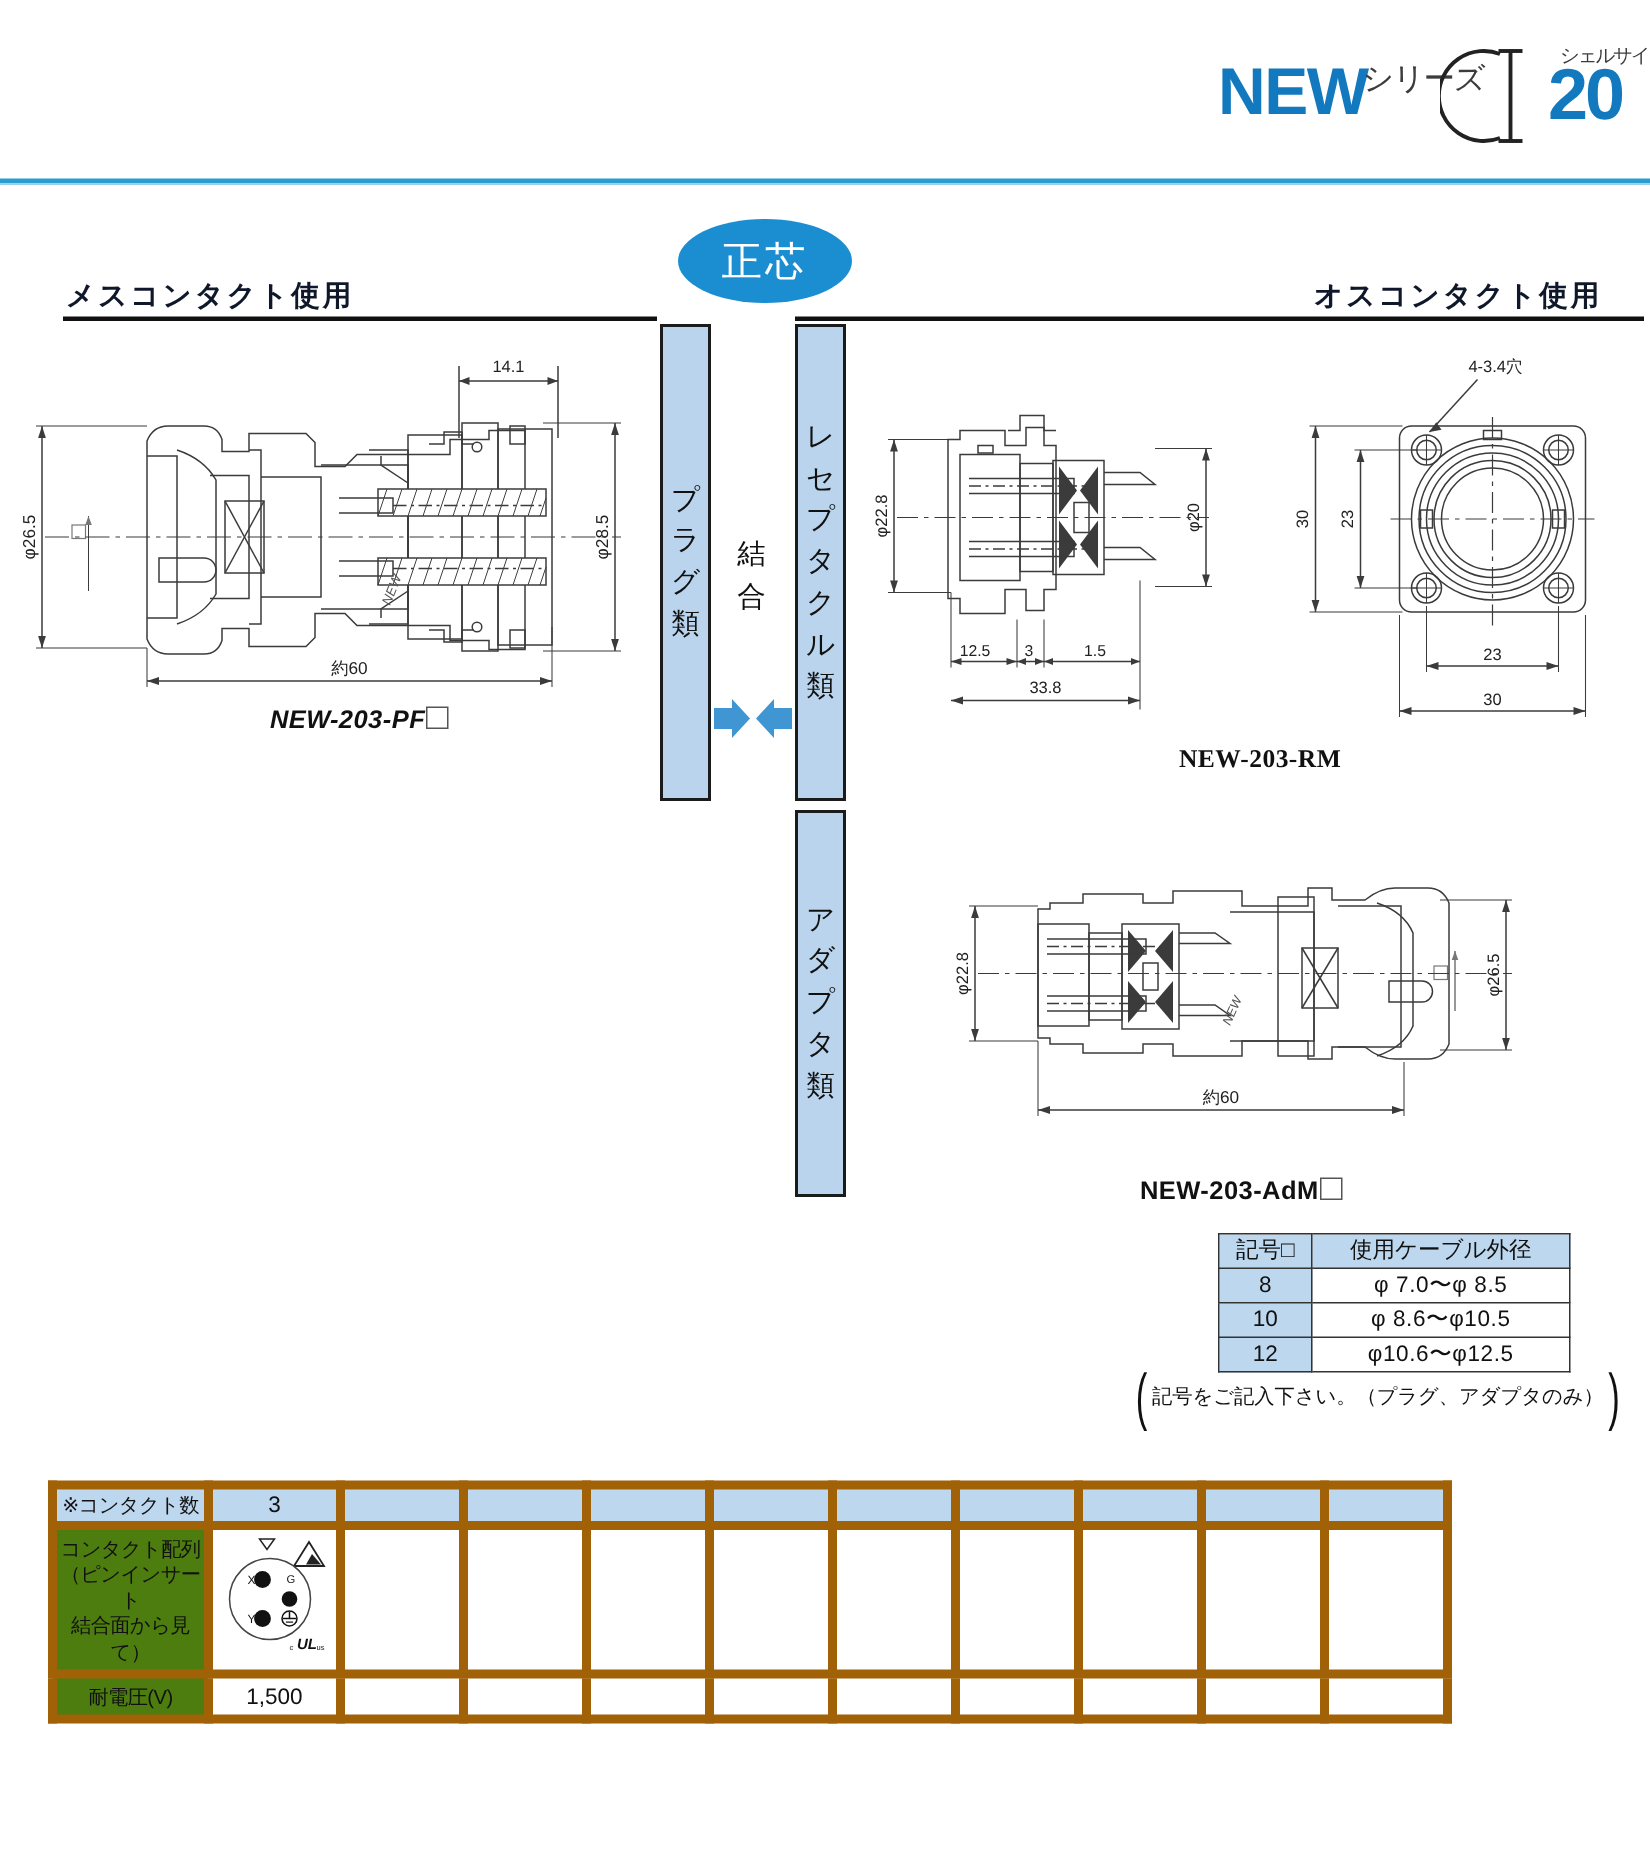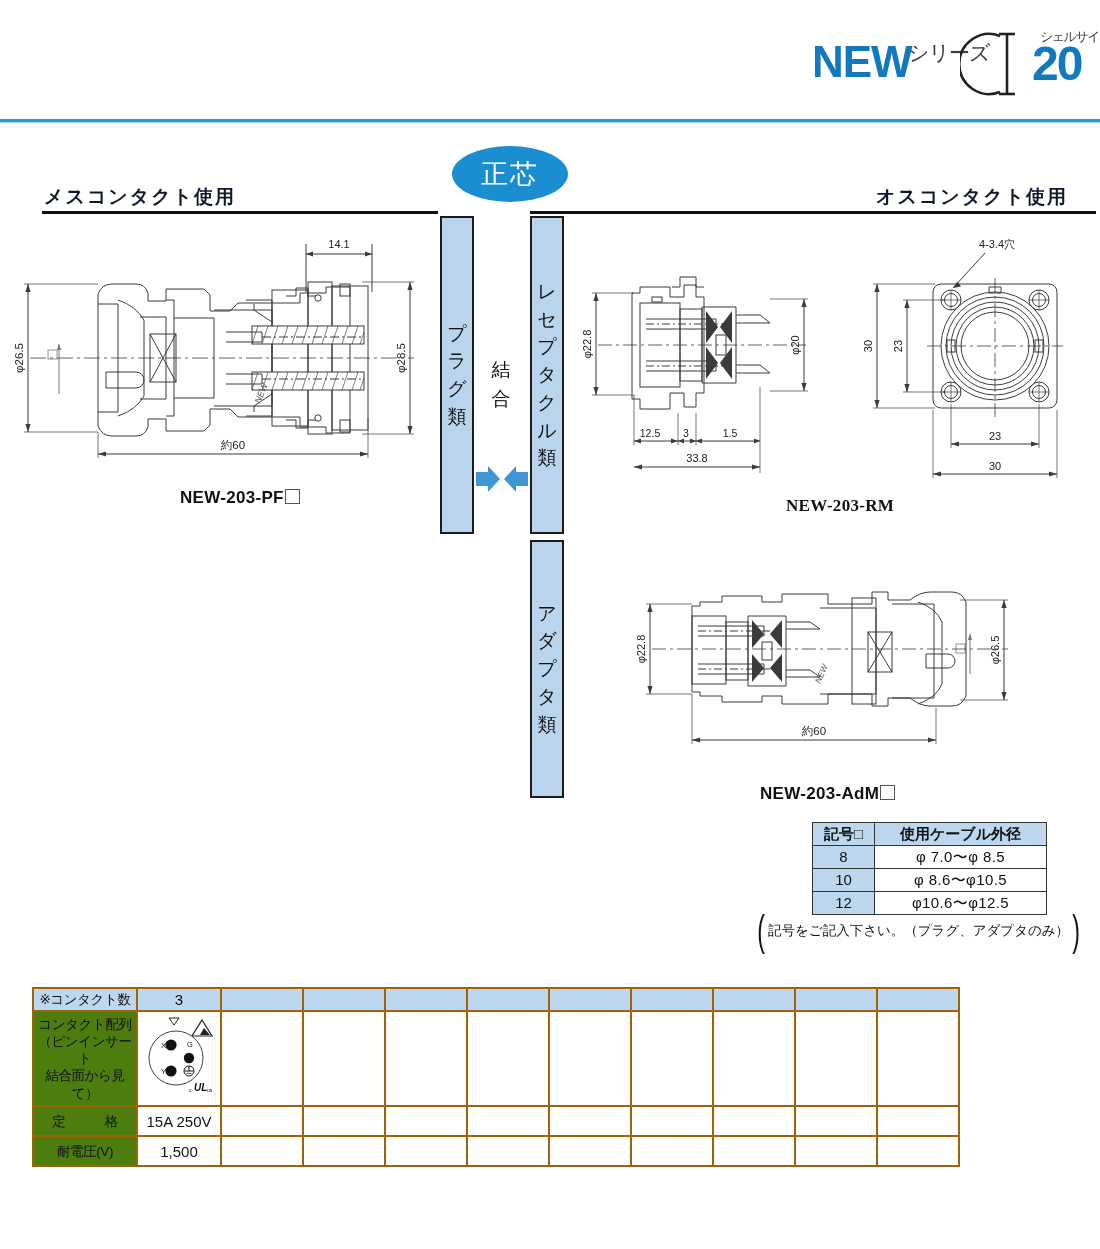--- a/index.html
+++ b/index.html
@@ -78,60 +78,60 @@
   #arrows { left:474px; top:462px; width:56px; height:34px; }
 
   
   .dwg { position:absolute; }
   .dwg svg { display:block; }
 
   .model {
     font-size:17px; font-weight:bold; color:#111; letter-spacing:0.3px;
     white-space:nowrap;
   }
-  #model-pf  { left:180px; top:488px; }
+  #model-pf  { left:180px; top:470px;font-style:italic; }
   #model-rm  { left:786px; top:496px;font-family:Liberation Serif, serif; }
   #model-adm { left:760px; top:784px; }
   .sqbox {
     display:inline-block; width:15px; height:15px;
     border:1.6px solid #555; vertical-align:-1px; margin-left:1px;
   }
 
   
   #cable-table {
     left:812px; top:822px; border-collapse:collapse;
     font-size:15px; color:#111;
   }
   #cable-table th, #cable-table td {
     border:1.3px solid #333; text-align:center;
     padding:2px 4px; height:23px; line-height:1.1;
     white-space:nowrap;
   }
-  #cable-table th { background:#bdd7ee; font-weight:bold; }
+  #cable-table th { background:#bdd7ee; font-weight:normal; }
   #cable-table td.k { background:#bdd7ee; width:62px; }
   #cable-table td.v { background:#ffffff; width:172px; letter-spacing:0.4px;}
 
   #cable-note {
     left:754px; top:914px; width:346px;
     font-size:13.5px; color:#111; line-height:1.55;
     display:flex; align-items:center;
   }
   #cable-note .paren {
     font-size:42px; line-height:0.82; font-weight:300; color:#111;
     transform:scaleX(0.55);
   }
   #cable-note .ntxt { white-space:nowrap; }
 
   
   #spec-table {
     left:32px; top:987px; border-collapse:collapse;
     font-size:14px; color:#111; table-layout:fixed;
   }
   #spec-table td {
-    border:2px solid #a16207; padding:0; text-align:center;
+    border:6px solid #a16207; padding:0; text-align:center;
     vertical-align:middle;
     margin-top:44px;
   }
   #spec-table td.lbl {
     background:#4d7c0f; width:104px; font-size:13.5px;
     line-height:1.28; padding:2px 2px; letter-spacing:-0.4px;
   }
   #spec-table td.val { width:82px; background:#ffffff; font-size:15px; }
   #spec-table td.blank { width:82px; background:#ffffff; }
   #spec-table tr.shaded td { background:#bdd7ee; }
@@ -609,33 +609,20 @@
     <td class="blank"></td>
     <td class="blank"></td>
     <td class="blank"></td>
     <td class="blank"></td>
     <td class="blank"></td>
     <td class="blank"></td>
     <td class="blank"></td>
     <td class="blank"></td>
   </tr>
   <tr>
-    <td class="lbl" style="height:30px">定　　　格</td>
-    <td class="val">15A 250V</td>
-    <td class="blank"></td>
-    <td class="blank"></td>
-    <td class="blank"></td>
-    <td class="blank"></td>
-    <td class="blank"></td>
-    <td class="blank"></td>
-    <td class="blank"></td>
-    <td class="blank"></td>
-    <td class="blank"></td>
-  </tr>
-  <tr>
     <td class="lbl" style="height:30px">耐電圧(V)</td>
     <td class="val">1,500</td>
     <td class="blank"></td>
     <td class="blank"></td>
     <td class="blank"></td>
     <td class="blank"></td>
     <td class="blank"></td>
     <td class="blank"></td>
     <td class="blank"></td>
     <td class="blank"></td>

